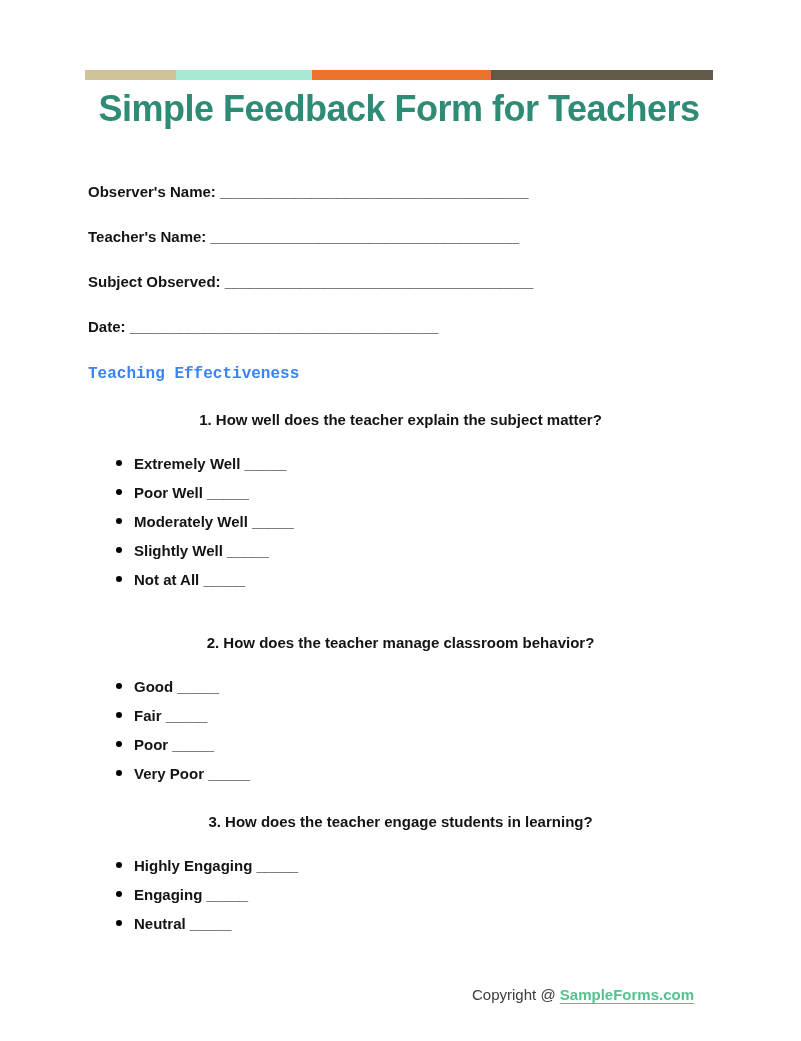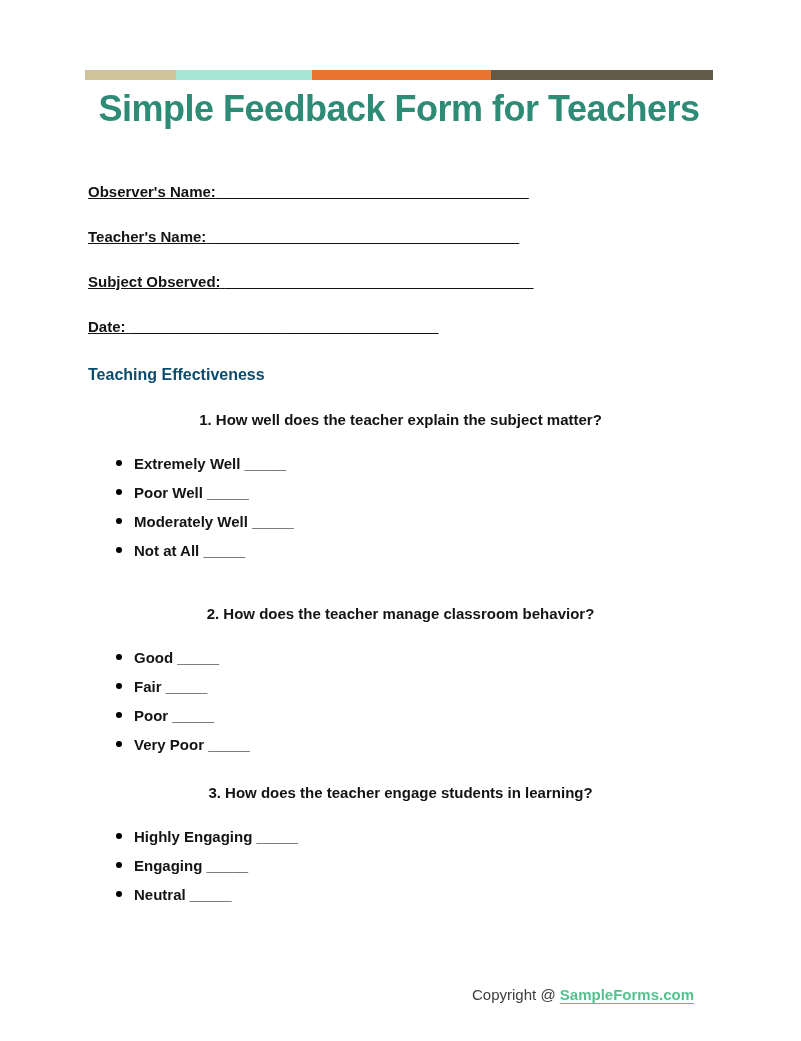--- a/index.html
+++ b/index.html
@@ -26,21 +26,21 @@
     margin-top: 7px;
     font-size: 36px;
     font-weight: bold;
     text-align: center;
     line-height: 1.2;
     letter-spacing: -0.5px;
     white-space: nowrap;
   }
 
   
-  .fields { margin-top: 54px; padding-left: 3px; text-decoration: underline; }
+  .fields { margin-top: 54px; padding-left: 3px; }
   .field-line {
     font-size: 15px;
     font-weight: bold;
     line-height: 16px;
     margin-bottom: 29px;
     white-space: nowrap;
   }
   .field-line .blank { letter-spacing: 0; }
 
   
@@ -132,27 +132,28 @@
       <div class="field-line">
         <span>Subject Observed:</span>
         <span class="blank">_____________________________________</span>
       </div>
       <div class="field-line">
         <span>Date:</span>
         <span class="blank">_____________________________________</span>
       </div>
     </div>
 
-    <div class="section-heading" style="color: #0c4a6e;">Teaching Effectiveness</div>
+    <div class="section-heading" style="color: #3b82f6; font-family: Liberation Mono, monospace;">Teaching Effectiveness</div>
 
     <div class="question q1">1. How well does the teacher explain the subject matter?</div>
     <ul class="options">
       <li><span class="dot"></span><span>Extremely Well _____</span></li>
       <li><span class="dot"></span><span>Poor Well _____</span></li>
       <li><span class="dot"></span><span>Moderately Well _____</span></li>
+      <li><span class="dot"></span><span>Slightly Well _____</span></li>
       <li><span class="dot"></span><span>Not at All _____</span></li>
     </ul>
 
     <div class="question q2">2. How does the teacher manage classroom behavior?</div>
     <ul class="options">
       <li><span class="dot"></span><span>Good _____</span></li>
       <li><span class="dot"></span><span>Fair _____</span></li>
       <li><span class="dot"></span><span>Poor _____</span></li>
       <li><span class="dot"></span><span>Very Poor _____</span></li>
     </ul>

